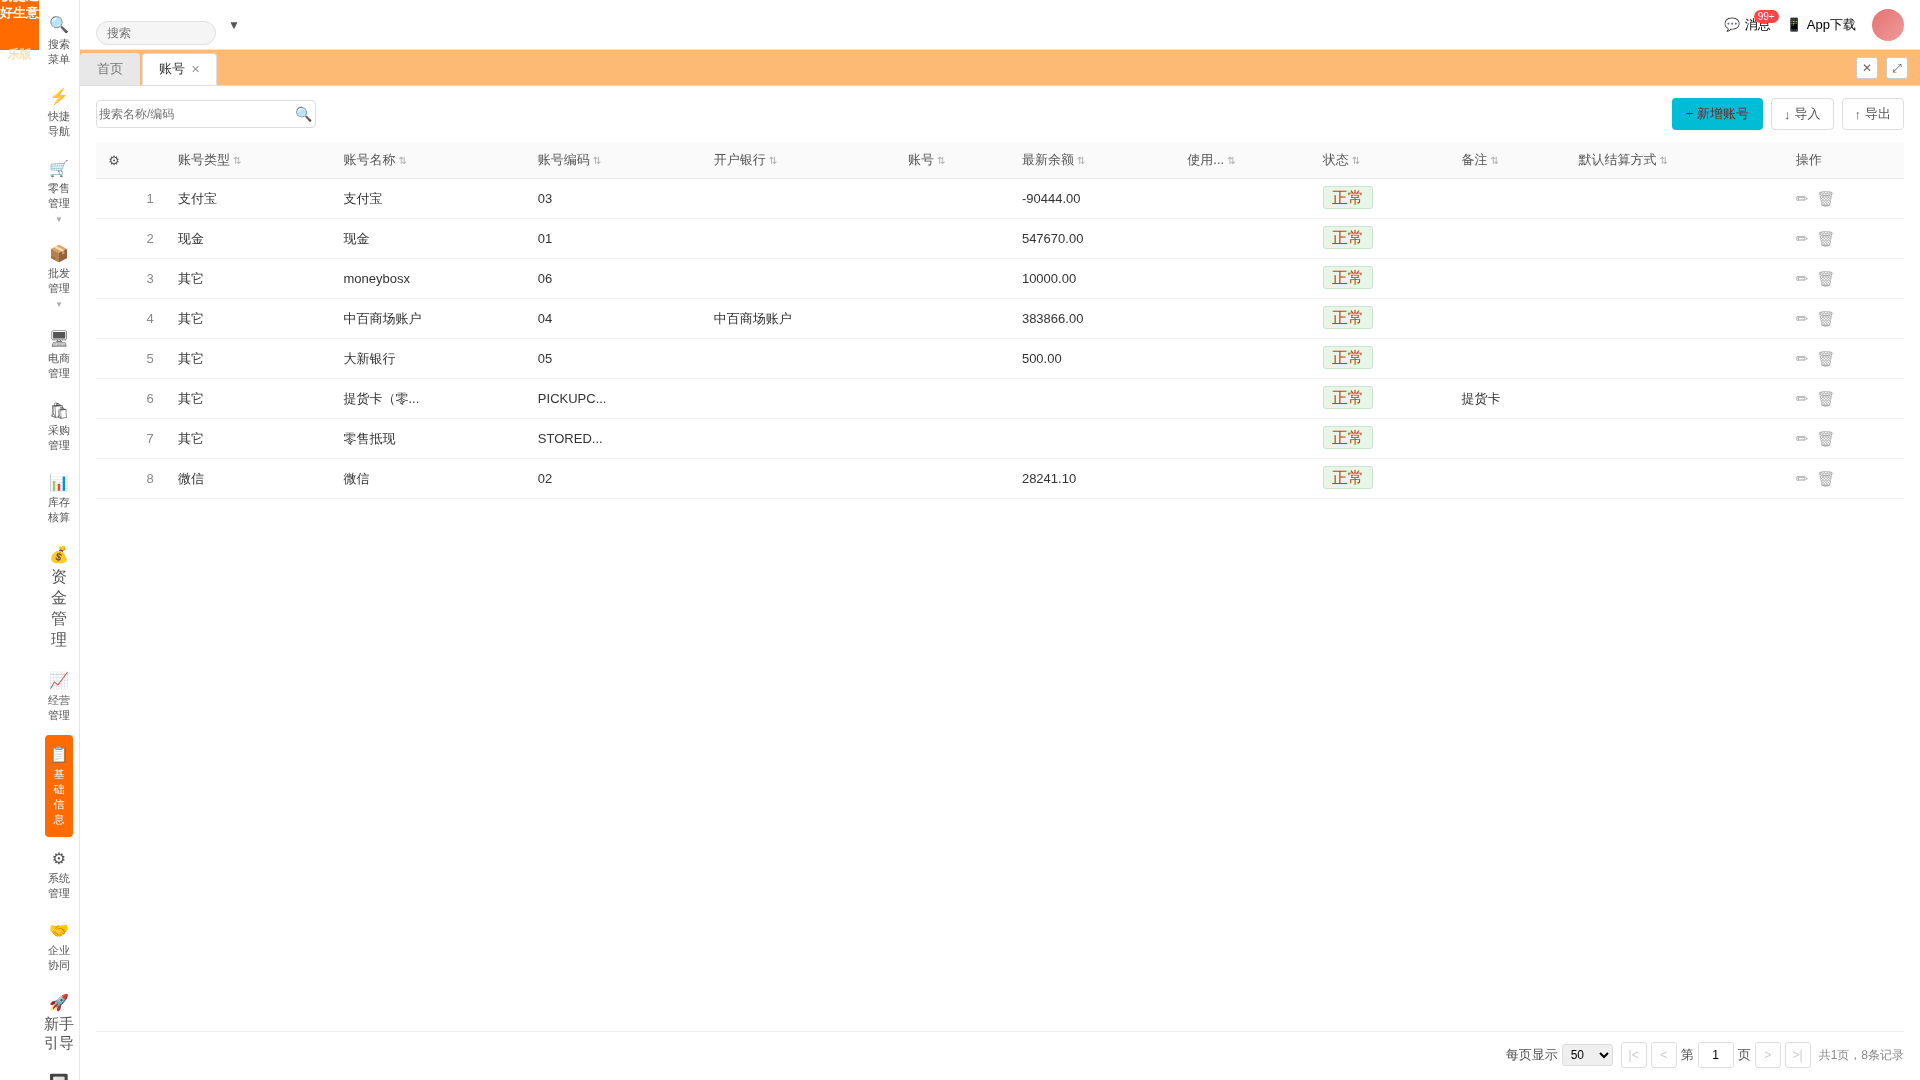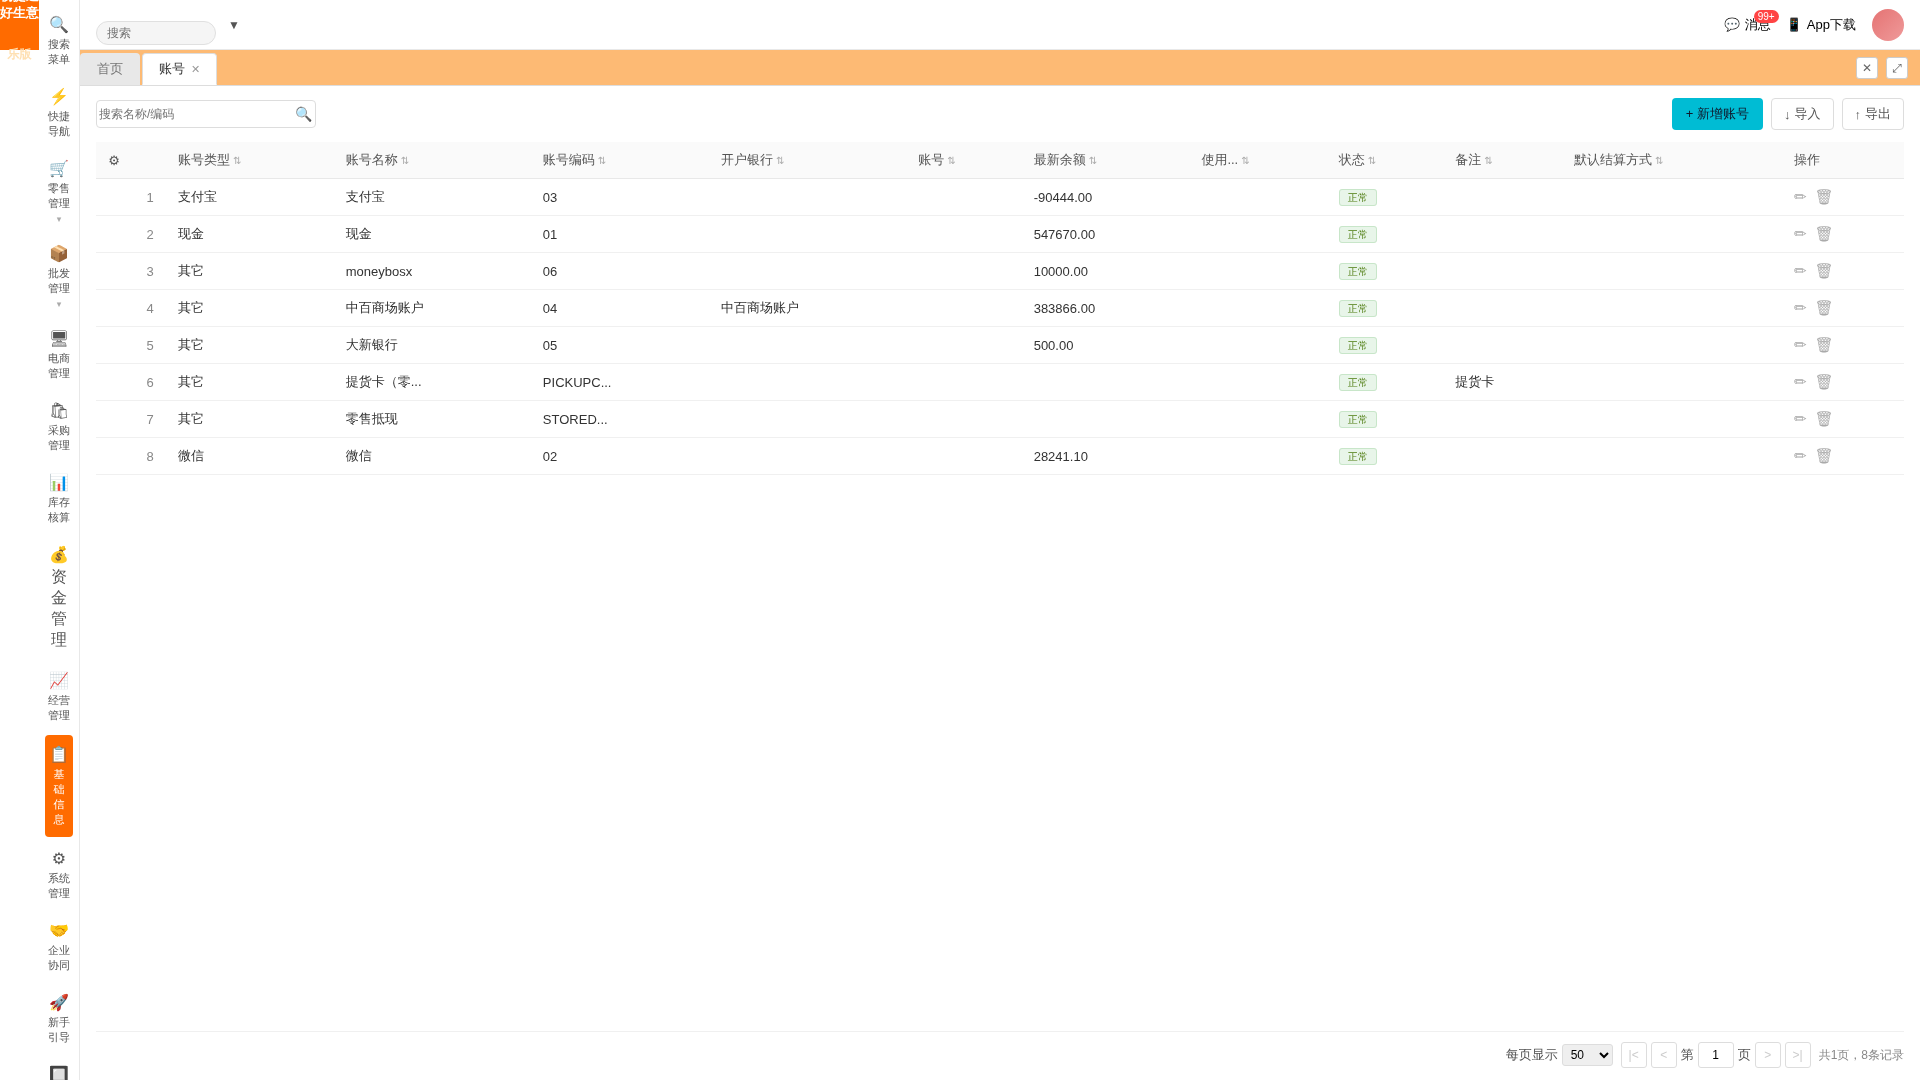--- a/index.html
+++ b/index.html
@@ -130,21 +130,21 @@
       border-radius: 4px;
       padding: 5px 2px;
       width: 220px;
       background: #fff;
     }
     .search-box input { border: none; outline: none; font-size: 12px; flex: 1; }
     .search-box .search-icon { color: #aaa; font-size: 14px; }
     .toolbar-right { display: flex; align-items: center; gap: 8px; }
     .btn-primary {
       background: #00bcd4;
-      color: #0f172a;
+      color: #7f1d1d;
       border: none;
       border-radius: 4px;
       padding: 7px 14px;
       cursor: pointer;
       font-size: 13px;
       display: flex;
       align-items: center;
       gap: 4px;
     }
     .btn-outline {
@@ -177,25 +177,25 @@
     td {
       padding: 9px 10px;
       border-bottom: 1px solid #f0f0f0;
       color: #333;
       white-space: nowrap;
     }
     .settings-col { width: 36px; }
     .num-col { text-align: center; width: 36px; color: #888; }
     .badge-normal {
       background: #e8f5e9;
-      color: #4d7c0f;
+      color: #c2410c;
       border: 1px solid #c8e6c9;
       border-radius: 3px;
       padding: 2px 8px;
-      font-size: 10px;
+      font-size: 16px;
     }
     .action-icons { display: flex; gap: 8px; align-items: center; }
     .action-icon { color: #aaa; cursor: pointer; font-size: 15px; }
 
     
     .pagination {
       display: flex;
       align-items: center;
       justify-content: flex-end;
       padding: 10px 0 0 0;
@@ -275,21 +275,21 @@
       <div class="sidebar-item">
         <span class="icon">⚙</span>
         <span style="font-size:11px;text-align:center;">系统管理</span>
       </div>
       <div class="sidebar-item">
         <span class="icon">🤝</span>
         <span style="font-size:11px;text-align:center;">企业协同</span>
       </div>
       <div class="sidebar-item">
         <span class="icon">🚀</span>
-        <span style="font-size:11px;text-align:center;">新手引导</span>
+        <span style="font-size:15px;text-align:center;">新手引导</span>
       </div>
       <div class="sidebar-item">
         <span class="icon">🔲</span>
         <span style="font-size:11px;text-align:center;">应用中心</span>
       </div>
       <div class="sidebar-item">
         <span class="icon">💬</span>
         <span style="font-size:11px;text-align:center;">企业微信</span>
       </div>
       <div class="sidebar-item">

